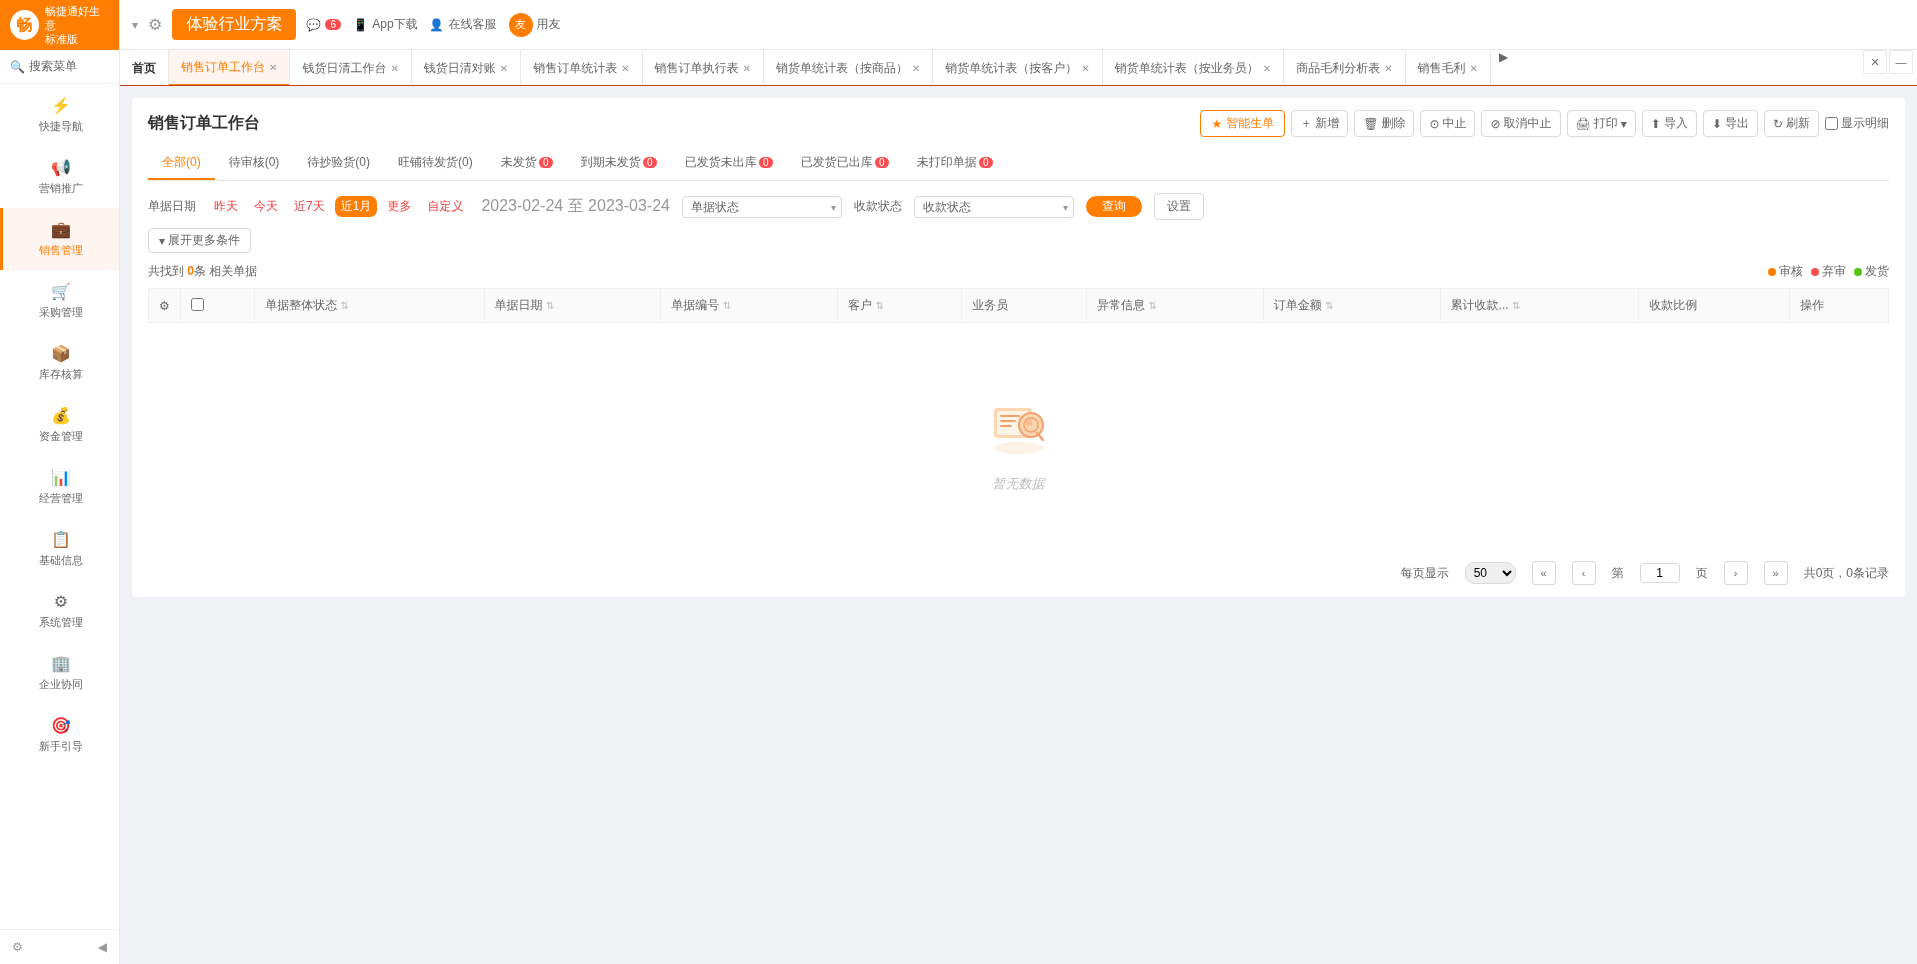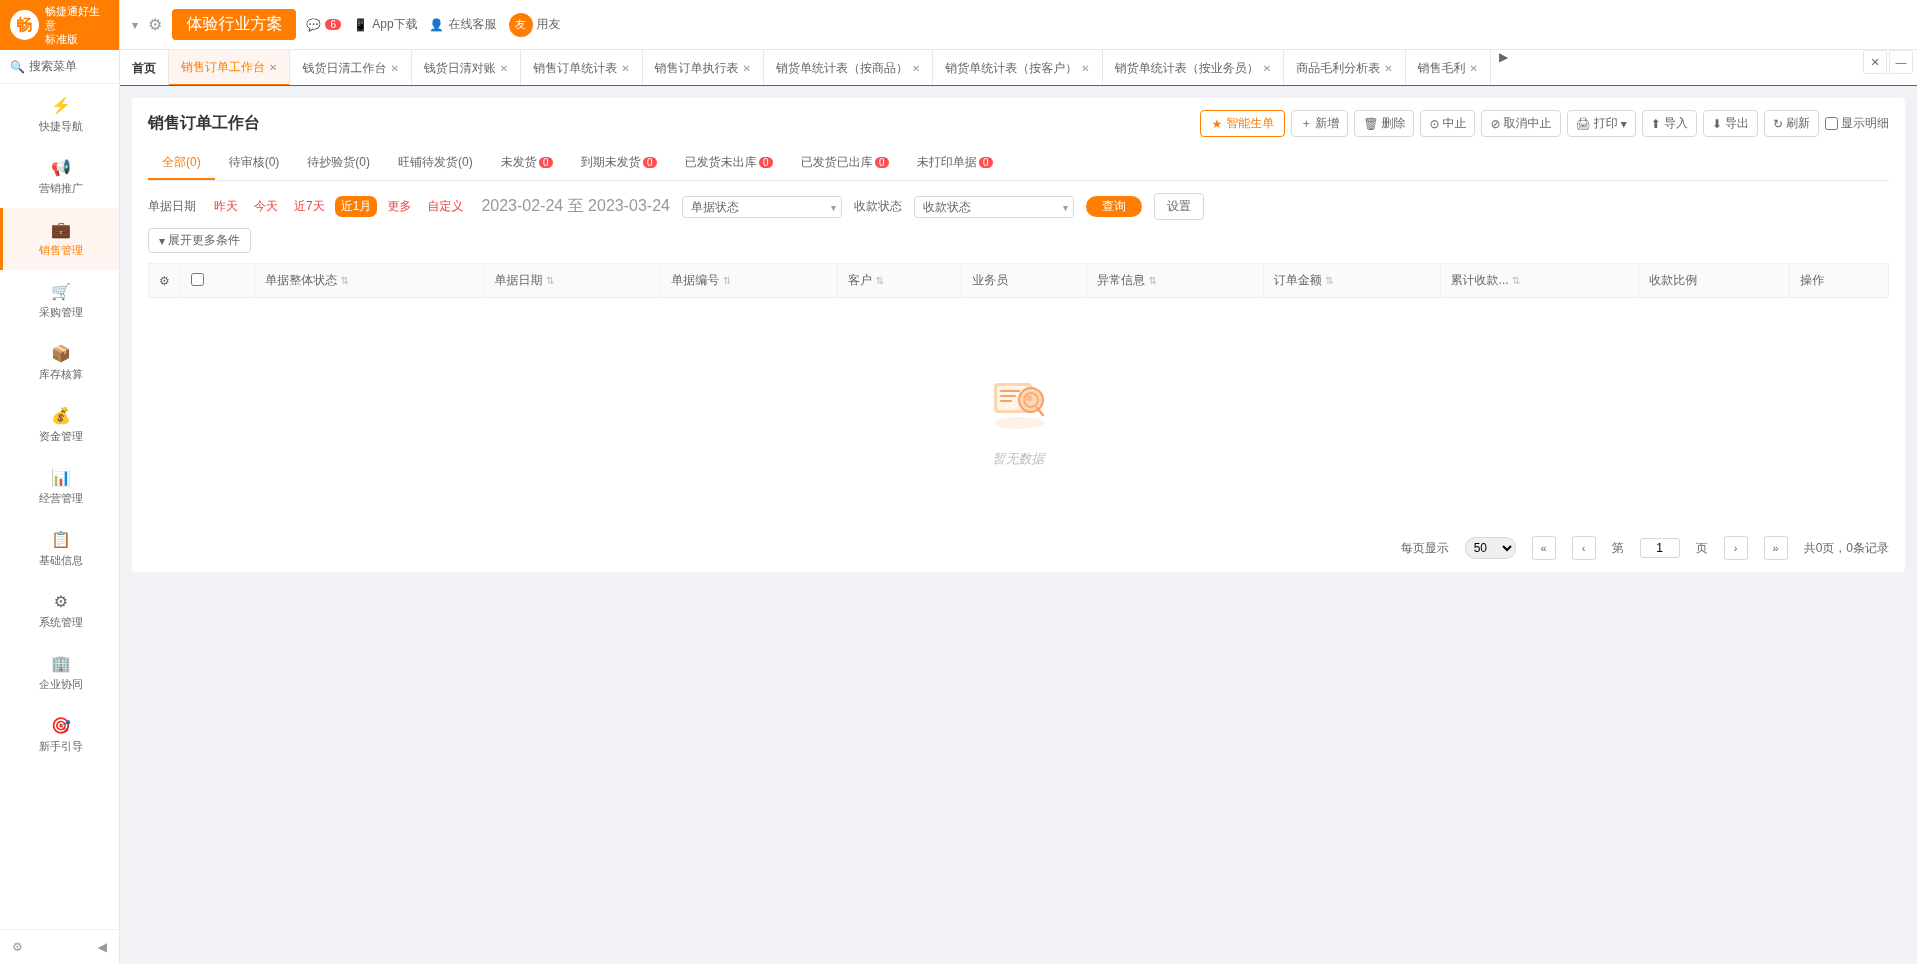--- a/index.html
+++ b/index.html
@@ -357,20 +357,39 @@
         <button class="btn-set">设置</button>
       </div>
 
       <div style="margin-bottom:10px;">
         <button class="btn-expand">
           <span>▾</span>
           <span>展开更多条件</span>
         </button>
       </div>
 
+      <div class="table-header-row">
+        <div class="record-count">
+          共找到 <span>0</span>条 相关单据
+        </div>
+        <div class="table-actions">
+          <div class="tbl-action-btn">
+            <span class="dot dot-orange"></span>
+            <span>审核</span>
+          </div>
+          <div class="tbl-action-btn">
+            <span class="dot dot-red"></span>
+            <span>弃审</span>
+          </div>
+          <div class="tbl-action-btn">
+            <span class="dot dot-green"></span>
+            <span>发货</span>
+          </div>
+        </div>
+      </div>
 
       <table class="data-table">
         <thead>
           <tr>
             <th class="th-gear">⚙</th>
             <th><input type="checkbox" style=""></th>
             <th>单据整体状态 <span class="sort-icon">⇅</span></th>
             <th>单据日期 <span class="sort-icon">⇅</span></th>
             <th>单据编号 <span class="sort-icon">⇅</span></th>
             <th>客户 <span class="sort-icon">⇅</span></th>

